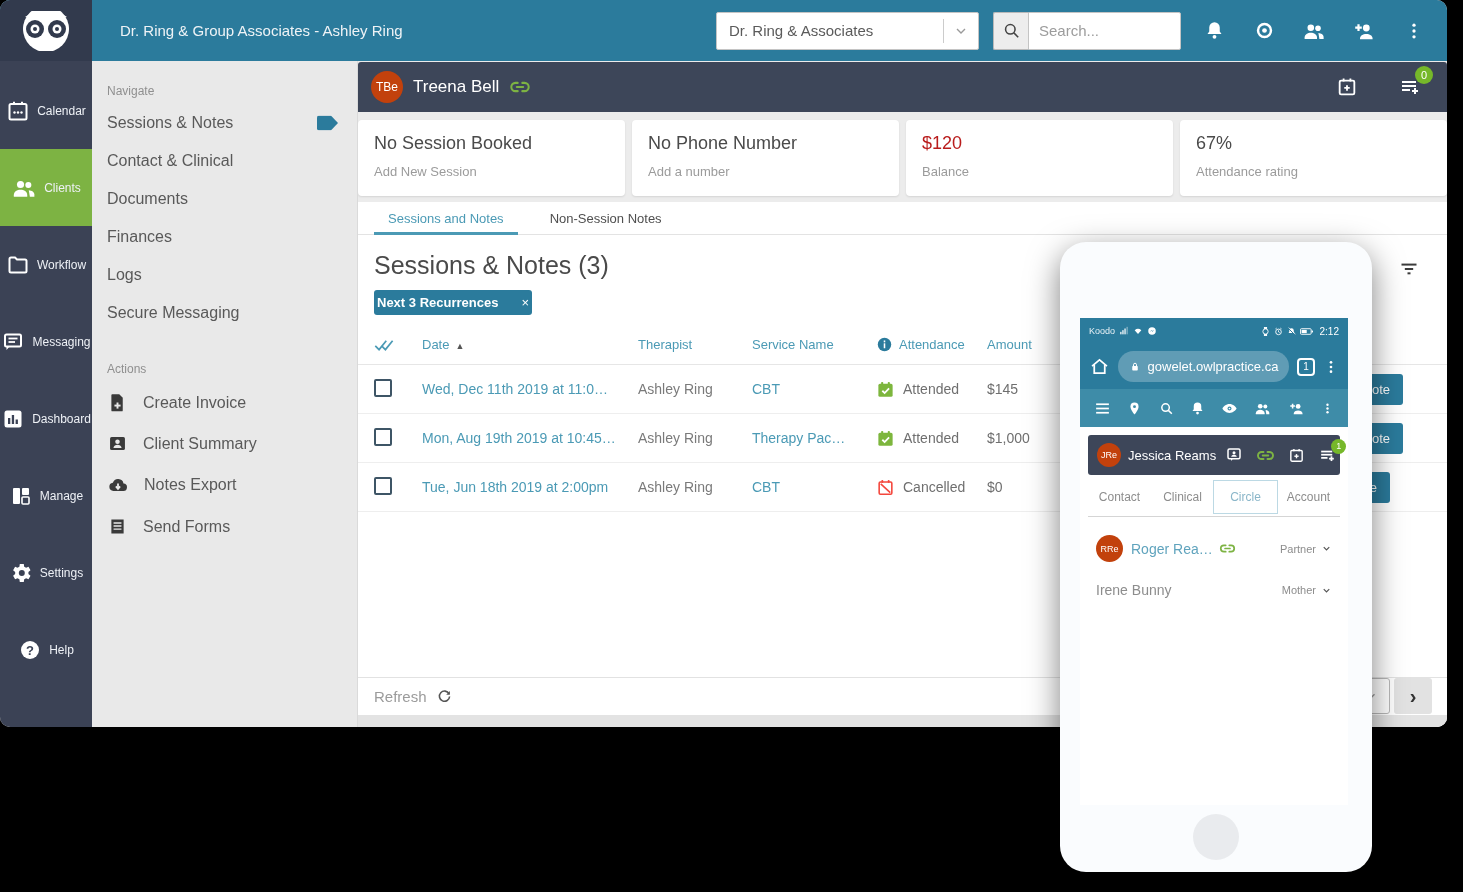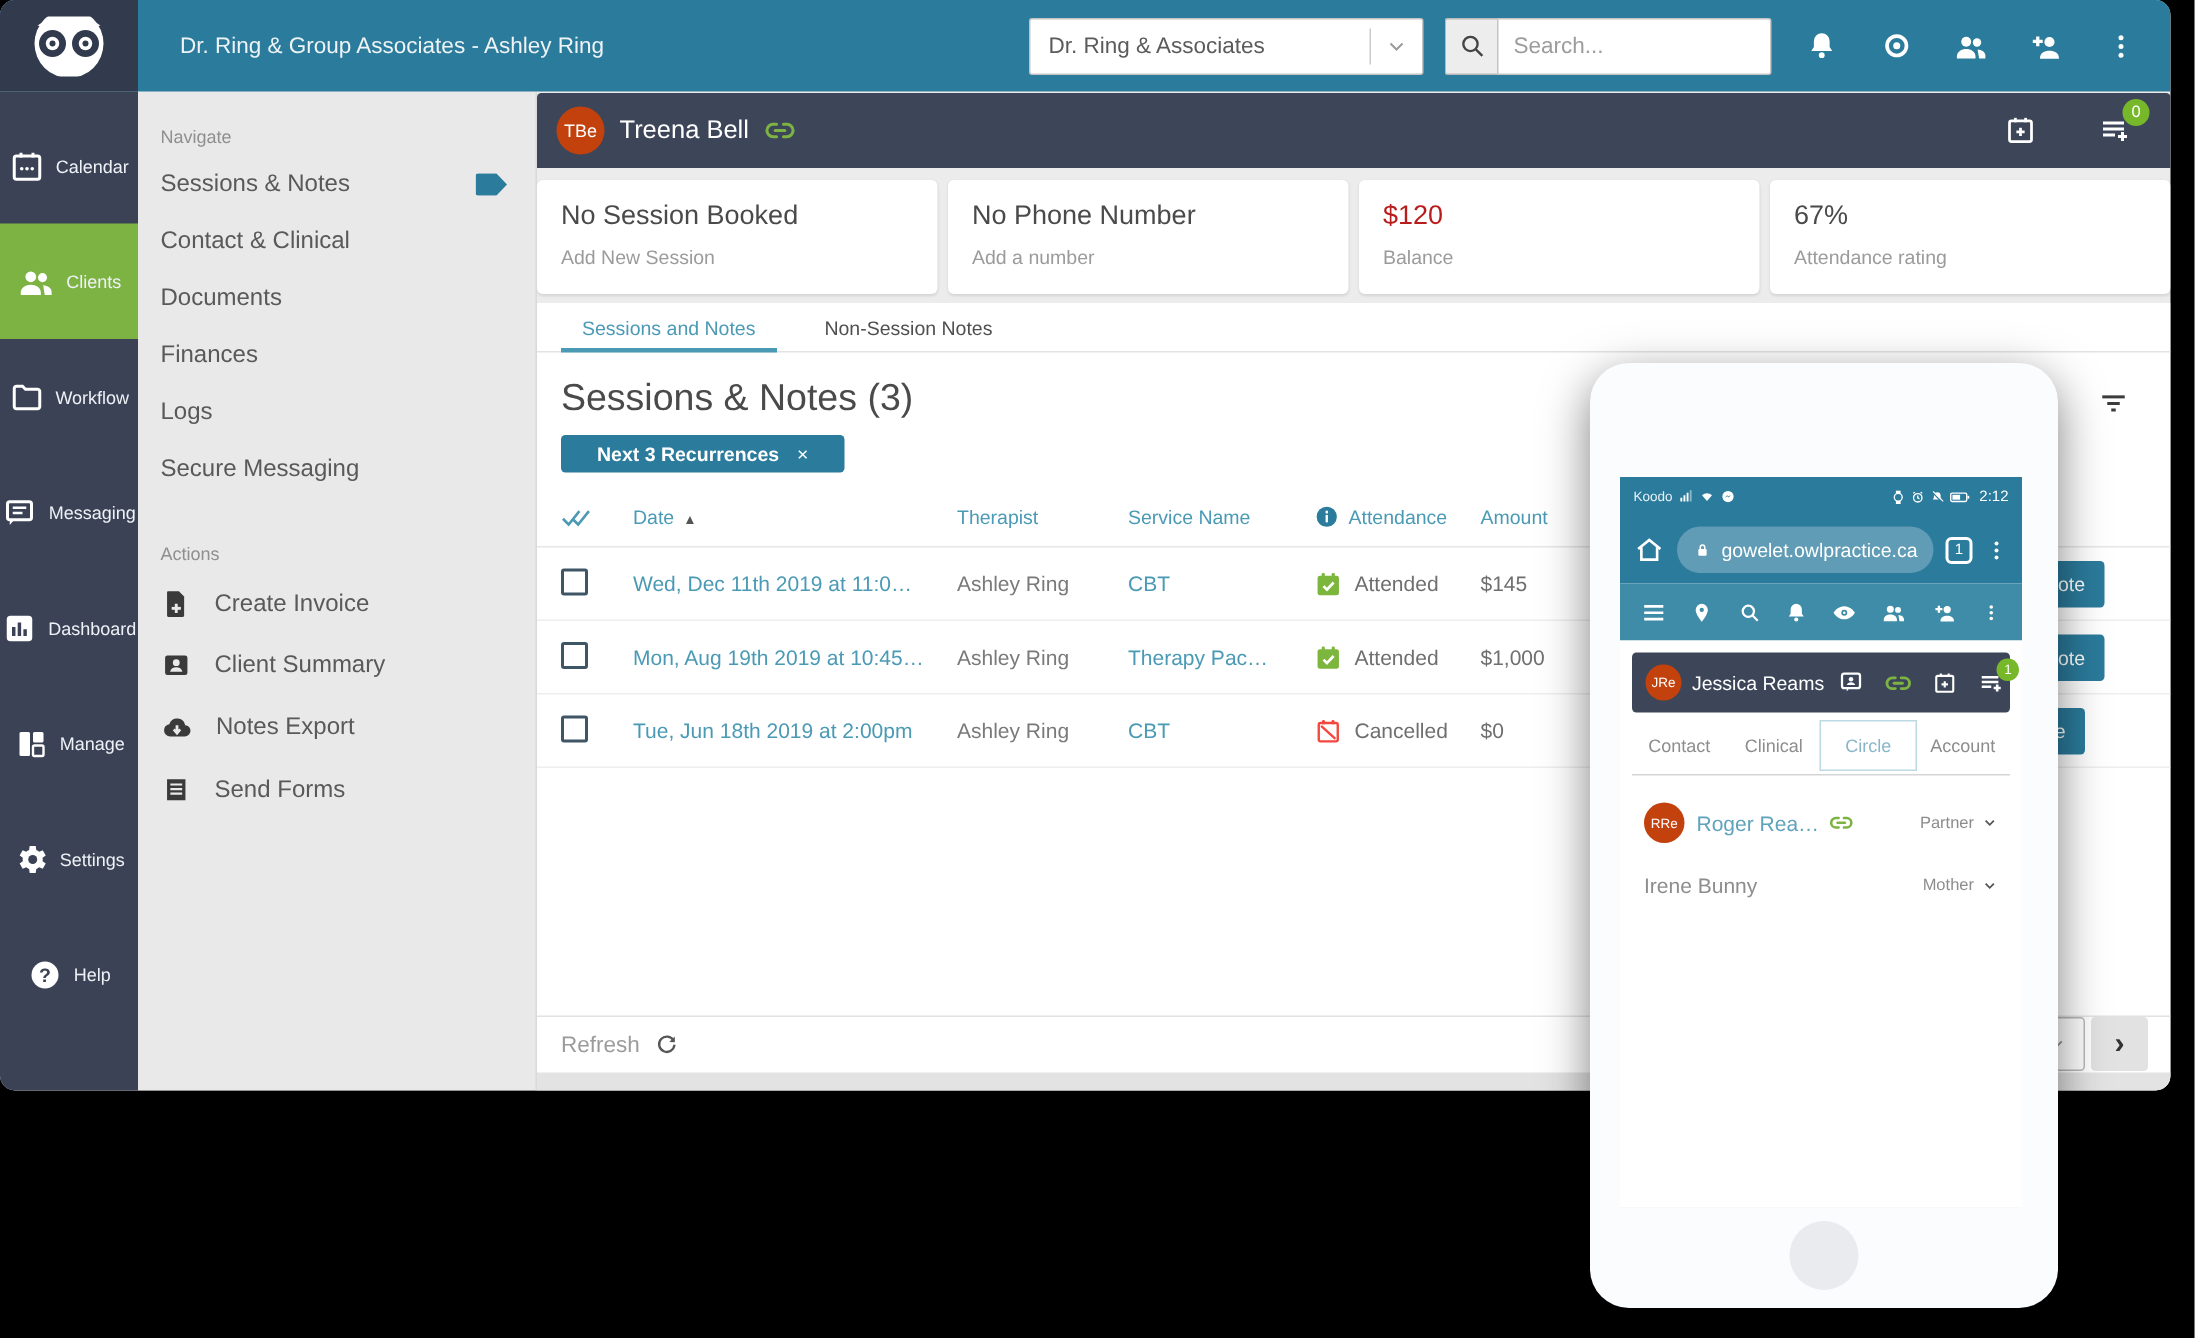--- a/index.html
+++ b/index.html
@@ -9,21 +9,21 @@
 
   
   .topbar{position:absolute;left:0;top:0;right:0;height:61px;background:#2b7b9c;display:flex;align-items:center;z-index:2}
   .logo{width:92px;height:61px;background:#323a4d;display:flex;align-items:center;justify-content:center;flex:none}
   .tb-title{color:#eef3f6;font-size:15px;margin-left:28px;flex:1;white-space:nowrap}
   .practice-select{width:263px;height:38px;background:#fff;border:1px solid #c4c4c4;border-radius:2px;display:flex;align-items:center;font-size:15px;color:#5b5b5b;flex:none;padding-left:12px}
   .practice-select .sep{width:1px;height:24px;background:#ccc;margin-left:auto}
   .practice-select .chev{width:34px;display:flex;align-items:center;justify-content:center;color:#9a9a9a}
   .searchgrp{display:flex;margin-left:14px;flex:none}
   .search-btn{width:35px;height:38px;background:#ededed;border:1px solid #b9b9b9;border-right:none;border-radius:2px 0 0 2px;display:flex;align-items:center;justify-content:center;color:#444}
-  .search-input{width:183px;height:38px;border:1px solid #c4c4c4;border-radius:0 2px 2px 0;font-size:15px;color:#555;padding:0 10px;outline:none;font-family:"Liberation Sans",sans-serif}
+  .search-input{width:153px;height:38px;border:1px solid #c4c4c4;border-radius:0 2px 2px 0;font-size:15px;color:#555;padding:0 10px;outline:none;font-family:"Liberation Sans",sans-serif}
   .search-input::placeholder{color:#9c9c9c}
   .tb-icons{display:flex;align-items:center;margin:0 8px;flex:none}
   .tb-ic{width:50px;height:40px;display:flex;align-items:center;justify-content:center;color:#fff}
 
   
   .lsb{position:absolute;left:0;top:61px;width:92px;bottom:0;background:#3b4255;display:flex;flex-direction:column;padding-top:11px;z-index:1}
   .lsb-item{height:77px;display:flex;align-items:center;justify-content:center;gap:7px;color:#fff;cursor:pointer}
   .lsb-item .lbl{font-size:12px;color:#eef1f6}
   .lsb-item.active{background:#7db343}
 
@@ -52,21 +52,21 @@
   .card .l{font-size:13px;color:#9b9b9b;margin-top:10px}
 
   .panel{position:absolute;left:0;top:141px;right:0;bottom:0;background:#fff;display:flex;flex-direction:column}
   .tabs{height:33px;flex:none;border-bottom:1px solid #e3e3e3;display:flex;padding-left:16px}
   .tab{font-size:13px;display:flex;align-items:center;padding:0 14px;color:#4f4f4f;position:relative;margin-right:18px;cursor:pointer}
   .tab.active{color:#4b9ab5}
   .tab.active::after{content:"";position:absolute;left:0;right:0;bottom:-1px;height:3px;background:#4b9ab5}
   .sec-head{flex:none;display:flex;justify-content:space-between;align-items:flex-start;padding:16px 28px 0 16px}
   .sec-title{font-size:25px;color:#4a4a4a;font-weight:400}
   .chip-row{padding:10px 16px 8px}
-  .chip{display:inline-flex;align-items:center;background:#2b7b9c;color:#fff;font-size:13px;font-weight:bold;border-radius:3px;padding:5px 24px;gap:12px;cursor:pointer}
+  .chip{display:inline-flex;align-items:center;background:#2b7b9c;color:#fff;font-size:13px;font-weight:bold;border-radius:3px;padding:5px 3px;gap:23px;cursor:pointer}
   .chip .x{font-weight:400;font-size:13px}
   .thead{flex:none;display:flex;align-items:center;height:40px;border-bottom:1px solid #e6e6e6;color:#4b9ab5;font-size:13px;padding-left:16px;margin-top:2px}
   .c0{width:48px}.c1{width:216px}.c2{width:114px}.c3{width:124px}.c4{width:111px}.c5{width:100px}
   .sort{color:#555;font-size:9px;margin-left:6px}
   .h-att{display:flex;align-items:center;gap:6px}
   .trow{flex:none;display:flex;align-items:center;height:49px;border-bottom:1px solid #eeeeee;padding-left:16px;font-size:14px;position:relative}
   .cbx{width:18px;height:18px;border:2px solid #3e5566;border-radius:2px;background:#fff;cursor:pointer}
   .date{color:#4b9ab5;cursor:pointer}
   .ther{color:#7a7a7a}
   .serv{color:#4b9ab5;cursor:pointer}

